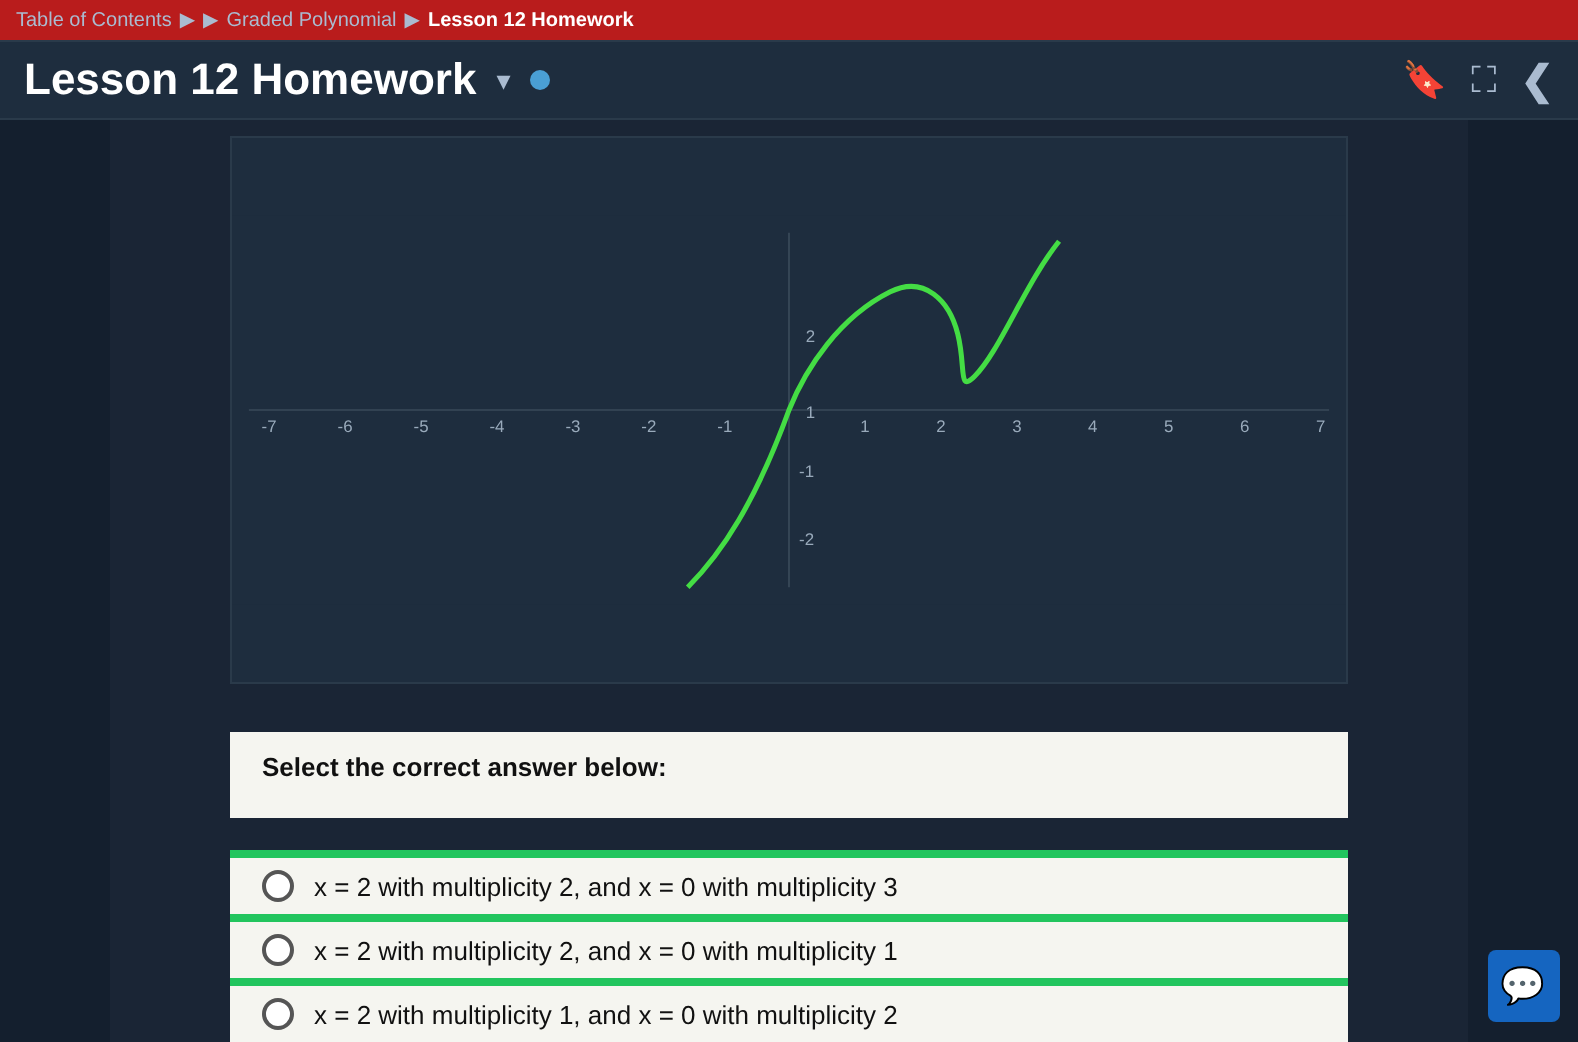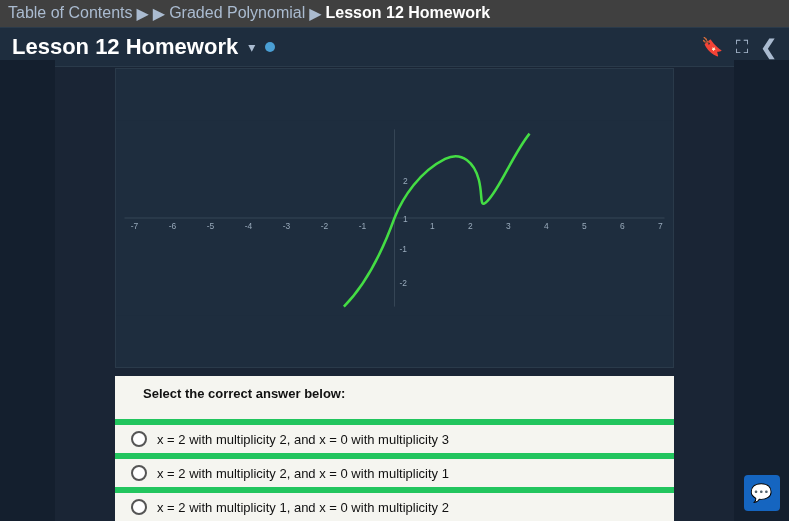--- a/index.html
+++ b/index.html
@@ -7,26 +7,26 @@
       width: 789px;
       height: 521px;
       background: #1a2535;
       font-family: Arial, sans-serif;
       overflow: hidden;
       color: #fff;
     }
 
     
     .breadcrumb-bar {
-      background: #404040;
+      background: #b91c1c;
       padding: 4px 8px;
-      font-size: 16px;
+      font-size: 10px;
       color: #aabbd0;
       display: flex;
-      align-items: flex-start;
+      align-items: flex-end;
       gap: 4px;
       border-bottom: 1px solid #2a3a4a;
     }
     .breadcrumb-bar span { color: #aabbd0; }
     .breadcrumb-bar .active { color: #fff; font-weight: bold; }
 
     
     .title-bar {
       background: #1e2d3e;
       padding: 6px 12px;
@@ -81,40 +81,40 @@
     
     .graph-svg {
       width: 100%;
       height: 100%;
     }
 
     
     .question-area {
       background: #f5f5f0;
       color: #222;
-      padding: 10px 28px;
-      margin: 0 60px;
+      padding: 10px 16px;
+      margin: 16px 60px;
     }
     .question-label {
       font-size: 13px;
       font-weight: bold;
       margin-bottom: 8px;
       color: #111;
     }
 
     
     .answer-options {
       background: #f5f5f0;
       margin: 0 60px;
     }
     .answer-option {
       display: flex;
       align-items: center;
       padding: 6px 16px;
-      border-top: 6px solid #22c55e;
+      border-top: 4px solid #22c55e;
       cursor: pointer;
       font-size: 13px;
       color: #111;
       background: #f5f5f0;
       gap: 10px;
     }
     .radio-circle {
       width: 16px;
       height: 16px;
       border: 2px solid #555;

